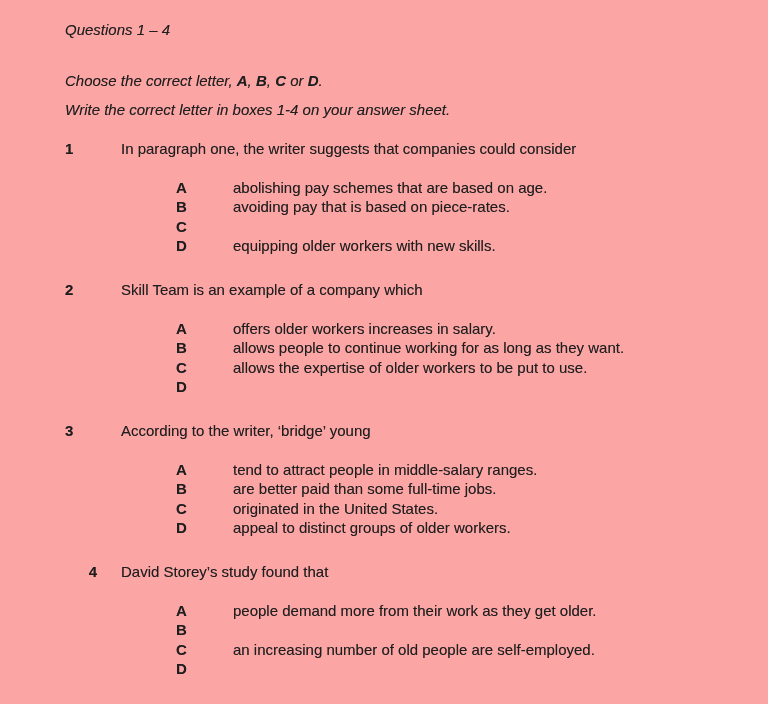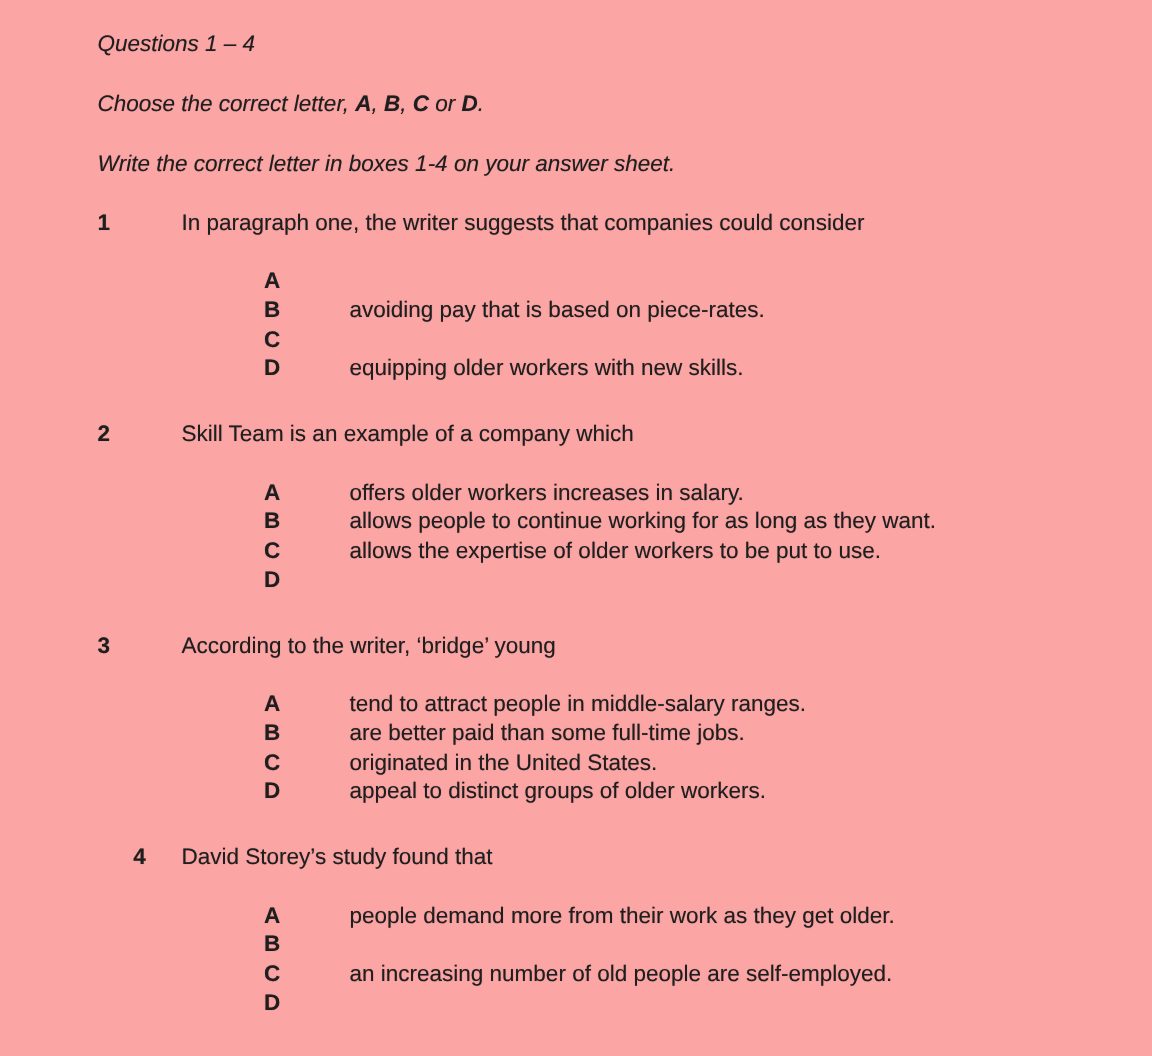--- a/index.html
+++ b/index.html
@@ -16,21 +16,21 @@
     font-size: 15px;
     overflow: hidden;
     
     text-shadow: 0 0 0.6px rgba(30,30,30,0.45);
   }
   .line { position: absolute; left: 65px; white-space: nowrap; }
   .italic { font-style: italic; }
   .bold { font-weight: bold; }
 
   .title-line  { top: 21px; }
-  .choose-line { top: 61px; }
+  .choose-line { top: 72px; }
   .write-line  { top: 101px; }
 
   .q-row { position: absolute; left: 65px; white-space: nowrap; }
   .q-num { display: inline-block; width: 56px; font-weight: bold; }
   .q-stem { font-weight: normal; margin-top: 48px; }
 
   .options { position: absolute; left: 176px; }
   .opt-row { display: flex; line-height: 19.3px; }
   .opt-letter { width: 57px; font-weight: bold; flex: 0 0 57px; }
   .opt-text { white-space: nowrap; }
@@ -52,20 +52,21 @@
   </div>
 
   <div class="line italic write-line">Write the correct letter in boxes 1-4 on your answer sheet.</div>
 
   <div class="q-row q1-row">
     <span class="q-num">1</span><span class="q-stem">In paragraph one, the writer suggests that companies could consider</span>
   </div>
   <div class="options q1-opts">
     <div class="opt-row">
       <span class="opt-letter">A</span>
+      <span class="opt-text">abolishing pay schemes that are based on age.</span>
     </div>
     <div class="opt-row">
       <span class="opt-letter">B</span>
       <span class="opt-text">avoiding pay that is based on piece-rates.</span>
     </div>
     <div class="opt-row">
       <span class="opt-letter">C</span>
     </div>
     <div class="opt-row">
       <span class="opt-letter">D</span>

